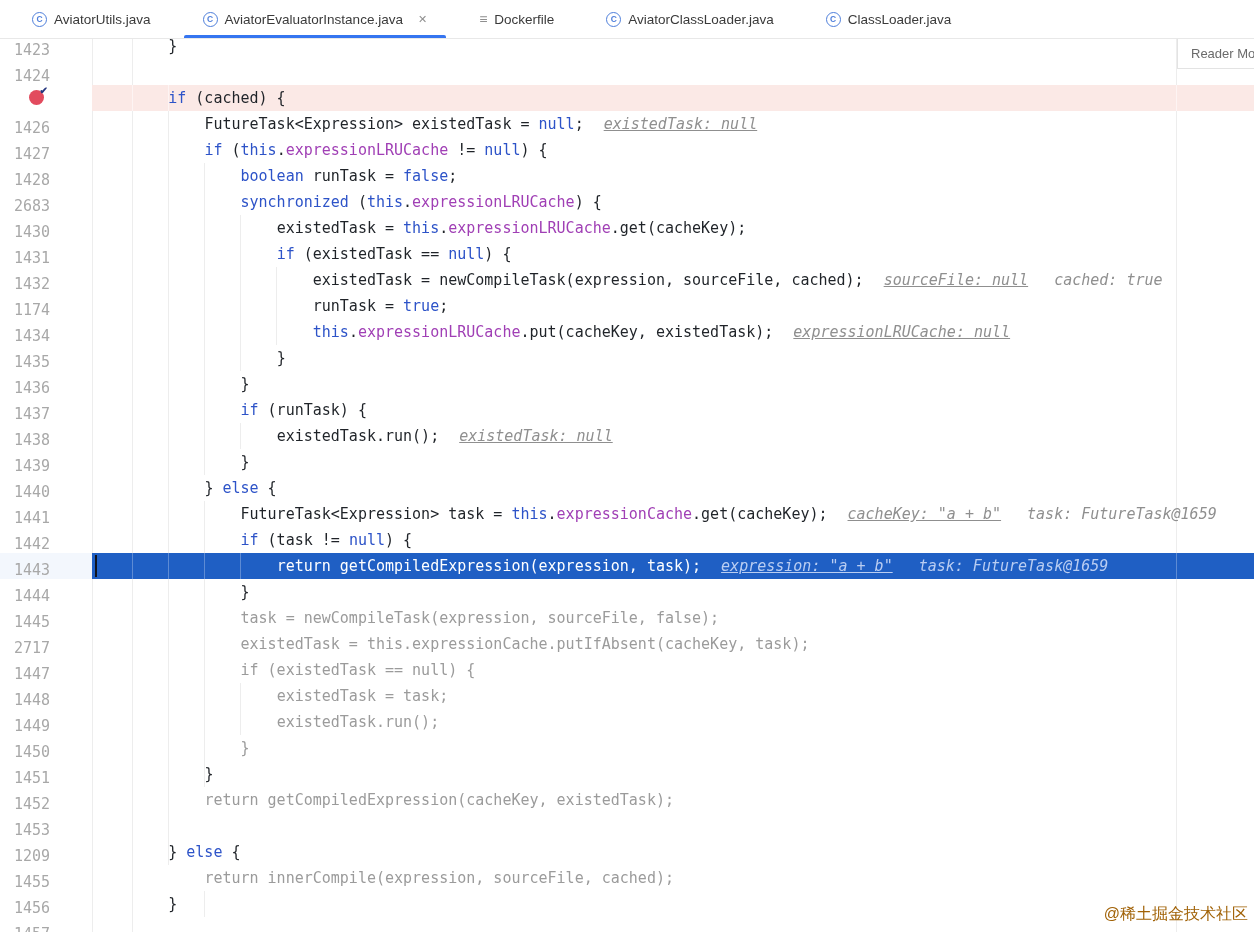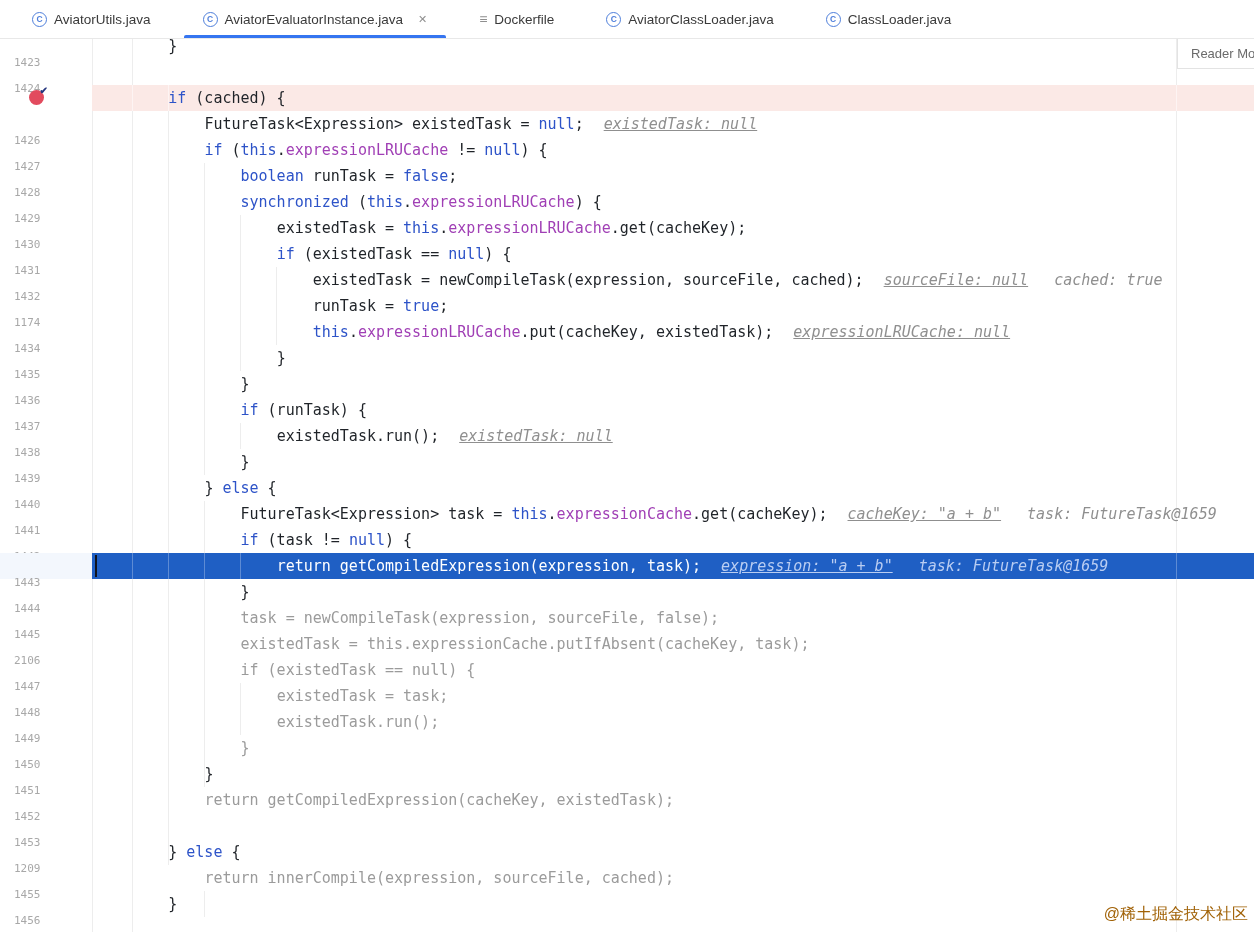--- a/index.html
+++ b/index.html
@@ -22,22 +22,22 @@
   #readerchip{position:absolute;left:1177px;top:39px;width:120px;height:29px;background:#fff;
        border-left:1px solid #e3e3e3;border-bottom:1px solid #e3e3e3;display:flex;align-items:center;
        padding-left:13px;font-size:13px;color:#6a6a6a;z-index:6;white-space:nowrap;}
   
   .guide{position:absolute;width:1px;background:#ededed;z-index:0;}
   
   #rows{position:absolute;top:33px;left:0;right:0;z-index:1;}
   .row{position:relative;height:26px;}
   .row.bp{background:linear-gradient(90deg, rgba(0,0,0,0) 92px, #fbe9e6 92px);}
   .row.cur{background:linear-gradient(90deg, #f3f7fd 0 92px, #1f5fc4 92px);}
-  .ln{position:absolute;left:14px;top:17px;height:26px;line-height:26px;
-      font-family:"DejaVu Sans Mono", monospace;font-size:11px;color:#a8a8a8;}
+  .ln{position:absolute;left:14px;top:4px;height:26px;line-height:26px;
+      font-family:"DejaVu Sans Mono", monospace;font-size:15px;color:#a8a8a8;}
   .code{display:block;padding-left:96px;white-space:pre;height:26px;line-height:26px;
       font-family:"DejaVu Sans Mono", monospace;font-size:15px;color:#1f2328;}
   .code .k{color:#2d53c8;}
   .code .f{color:#a03fb5;}
   .code .g{color:#9b9b9b;}
   .code .hint{color:#8f8f8f;font-style:italic;}
   .code .hint.h1{margin-left:20px;text-decoration:underline;} .code .hint.h2{margin-left:26px;}
   .row.cur .code span{color:#ffffff;}
   .row.cur .code span.hint{color:#b9cdf2;}
   .bpicon{position:absolute;left:29px;top:5px;width:15px;height:15px;border-radius:50%;
@@ -91,21 +91,21 @@
       </div>
       <div class="row">
         <span class="ln">1427</span>
         <span class="code">            <span class="k">if</span><span class="d"> (</span><span class="k">this</span><span class="d">.</span><span class="f">expressionLRUCache</span><span class="d"> != </span><span class="k">null</span><span class="d">) {</span></span>
       </div>
       <div class="row">
         <span class="ln">1428</span>
         <span class="code">                <span class="k">boolean</span><span class="d"> runTask = </span><span class="k">false</span><span class="d">;</span></span>
       </div>
       <div class="row">
-        <span class="ln">1429</span>
+        <span class="ln">2683</span>
         <span class="code">                <span class="k">synchronized</span><span class="d"> (</span><span class="k">this</span><span class="d">.</span><span class="f">expressionLRUCache</span><span class="d">) {</span></span>
       </div>
       <div class="row">
         <span class="ln">1430</span>
         <span class="code">                    <span class="d">existedTask = </span><span class="k">this</span><span class="d">.</span><span class="f">expressionLRUCache</span><span class="d">.get(cacheKey);</span></span>
       </div>
       <div class="row">
         <span class="ln">1431</span>
         <span class="code">                    <span class="k">if</span><span class="d"> (existedTask == </span><span class="k">null</span><span class="d">) {</span></span>
       </div>
@@ -165,21 +165,21 @@
       </div>
       <div class="row">
         <span class="ln">1444</span>
         <span class="code">                <span class="d">}</span></span>
       </div>
       <div class="row">
         <span class="ln">1445</span>
         <span class="code">                <span class="g">task = newCompileTask(expression, sourceFile, false);</span></span>
       </div>
       <div class="row">
-        <span class="ln">2106</span>
+        <span class="ln">2717</span>
         <span class="code">                <span class="g">existedTask = this.expressionCache.putIfAbsent(cacheKey, task);</span></span>
       </div>
       <div class="row">
         <span class="ln">1447</span>
         <span class="code">                <span class="g">if (existedTask == null) {</span></span>
       </div>
       <div class="row">
         <span class="ln">1448</span>
         <span class="code">                    <span class="g">existedTask = task;</span></span>
       </div>

